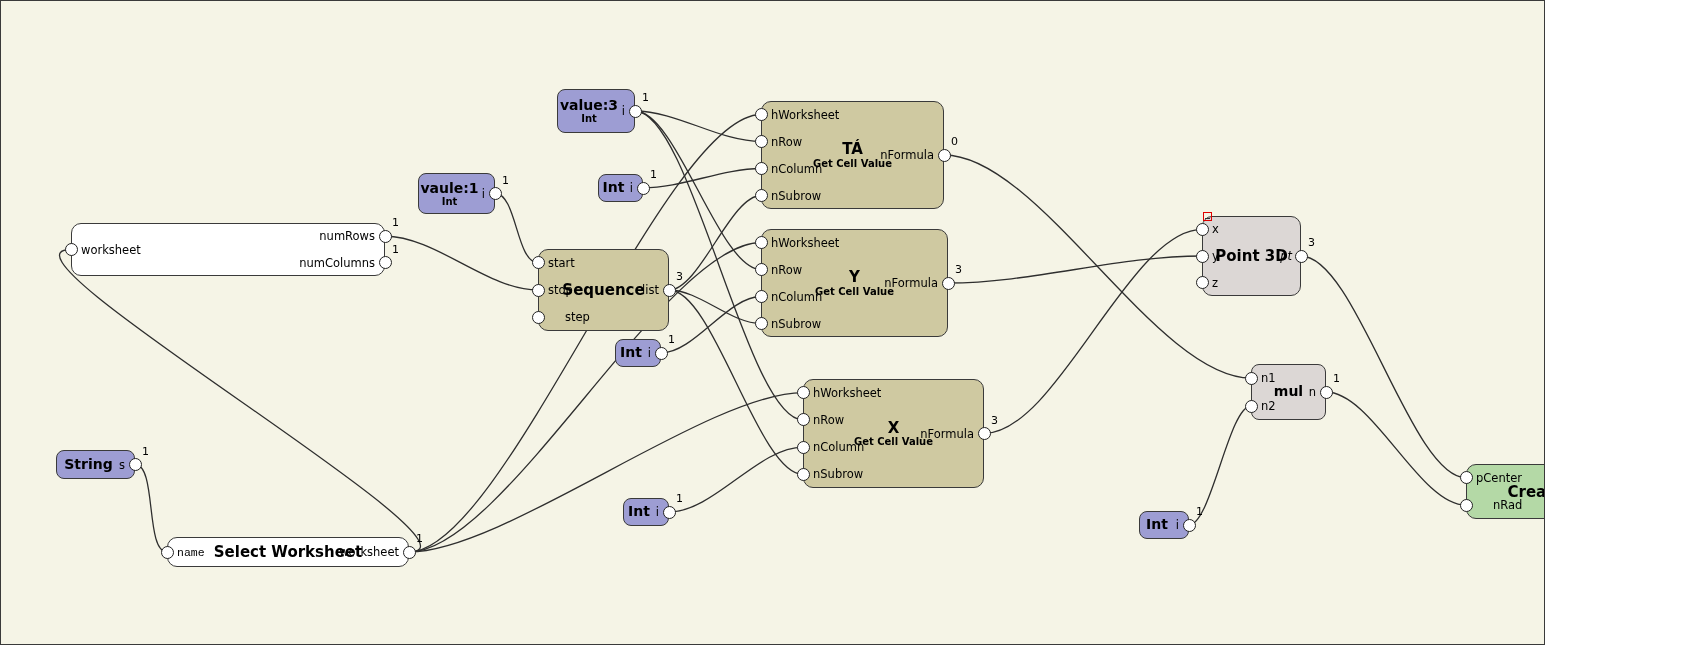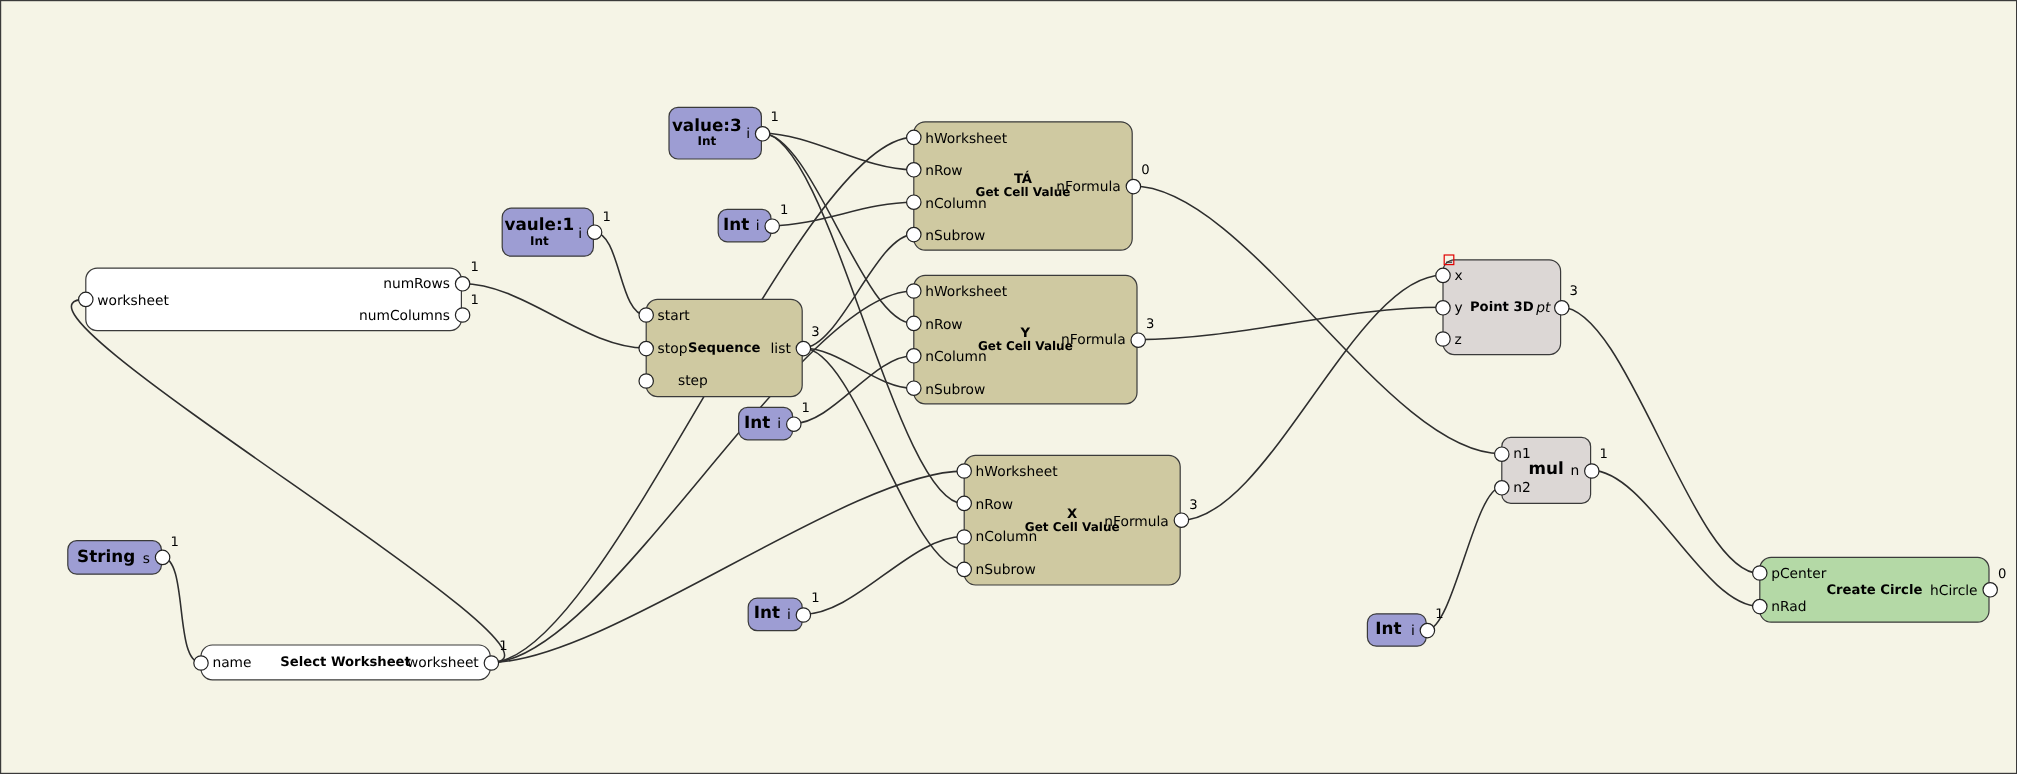--- a/index.html
+++ b/index.html
@@ -1,36 +1,36 @@
 <!DOCTYPE html>
 <html><head>
 <meta charset="utf-8">
 <style>
   html,body{margin:0;padding:0;background:#ffffff;}
   #canvas{
     position:relative;
-    width:1681px;height:645px;
+    width:1545px;height:645px;
     border:1px solid #3a3a3a;
     box-sizing:border-box;
     overflow:hidden;
     font-family:"DejaVu Sans","Liberation Sans",sans-serif;
   }
   #wires{position:absolute;left:0;top:0;z-index:1;}
   #wires path{fill:none;stroke-width:1.3px;}
   .node{
     position:absolute;z-index:2;box-sizing:border-box;
     border:1.4px solid #3a3a3a;border-radius:10px;
   }
   .node.small{border-radius:8px;}
   .title-block{
     position:absolute;left:0;right:0;top:50%;
     transform:translateY(-50%);
     text-align:center;line-height:1.1;color:#000;
   }
-  .node-title{font-weight:bold;font-size:11px;}
+  .node-title{font-weight:bold;font-size:15px;}
   .node.small .node-title{font-size:14px;}
   .node-subtitle{font-weight:bold;font-size:10px;}
   .port-label{
     position:absolute;z-index:3;font-size:11.5px;color:#000;
     white-space:nowrap;line-height:13px;text-align:center;
   }
   .port-label.out{text-align:right;}
   .port{
     position:absolute;z-index:4;width:13px;height:13px;
     border-radius:50%;background:#fff;border:1.4px solid #222;
@@ -141,21 +141,21 @@
     </div>
     <div class="port" style="left: 63.5px; top: 242px; background: rgb(255, 255, 255); border-color: rgb(34, 34, 34);"></div>
     <div class="port" style="left: 377.5px; top: 228.75px; background: rgb(255, 255, 255); border-color: rgb(34, 34, 34);"></div>
     <div class="port-value" style="left: 391px; top: 216.25px;">1</div>
     <div class="port" style="left: 377.5px; top: 255.25px; background: rgb(255, 255, 255); border-color: rgb(34, 34, 34);"></div>
     <div class="port-value" style="left: 391px; top: 242.75px;">1</div>
     <div class="node" style="left: 166px; top: 536px; width: 242px; height: 30px; background: rgb(255, 255, 255);">
       <div class="title-block">
         <div class="node-title">Select Worksheet</div>
       </div>
-      <div class="port-label" style="left: 9px; top: 8px;">name</div>
+      <div class="port-label" style="left: 9px; top: 8px; font-family: Liberation Mono, monospace;">name</div>
       <div class="port-label out" style="right: 9px; top: 8px;">worksheet</div>
     </div>
     <div class="port" style="left: 159.5px; top: 544.5px; background: rgb(255, 255, 255); border-color: rgb(34, 34, 34);"></div>
     <div class="port" style="left: 401.5px; top: 544.5px; background: rgb(255, 255, 255); border-color: rgb(34, 34, 34);"></div>
     <div class="port-value" style="left: 415px; top: 532px;">1</div>
     <div class="node" style="left: 537px; top: 248px; width: 131px; height: 82px; background: rgb(207, 201, 161);">
       <div class="title-block">
         <div class="node-title">Sequence</div>
       </div>
       <div class="port-label" style="left: 9px; top: 6.66667px;">start</div>
@@ -246,20 +246,20 @@
     </div>
     <div class="port" style="left: 1243.5px; top: 370.5px; background: rgb(255, 255, 255); border-color: rgb(34, 34, 34);"></div>
     <div class="port" style="left: 1243.5px; top: 398.5px; background: rgb(255, 255, 255); border-color: rgb(34, 34, 34);"></div>
     <div class="port" style="left: 1318.5px; top: 384.5px; background: rgb(255, 255, 255); border-color: rgb(34, 34, 34);"></div>
     <div class="port-value" style="left: 1332px; top: 372px;">1</div>
     <div class="node" style="left: 1465px; top: 463px; width: 192px; height: 55px; background: rgb(180, 217, 166);">
       <div class="title-block">
         <div class="node-title">Create Circle</div>
       </div>
       <div class="port-label" style="left: 9px; top: 6.75px;">pCenter</div>
-      <div class="port-label" style="left: 9px; top: 34.25px;">nRad</div>
+      <div class="port-label" style="left: 26px; top: 34.25px;">nRad</div>
       <div class="port-label out" style="right: 9px; top: 20.5px;">hCircle</div>
     </div>
     <div class="port" style="left: 1458.5px; top: 470.25px; background: rgb(255, 255, 255); border-color: rgb(34, 34, 34);"></div>
     <div class="port" style="left: 1458.5px; top: 497.75px; background: rgb(255, 255, 255); border-color: rgb(34, 34, 34);"></div>
     <div class="port" style="left: 1650.5px; top: 484px; background: rgb(255, 255, 255); border-color: rgb(34, 34, 34);"></div>
     <div class="port-value" style="left: 1664px; top: 471.5px;">0</div>
   </div>
 
 </body></html>

